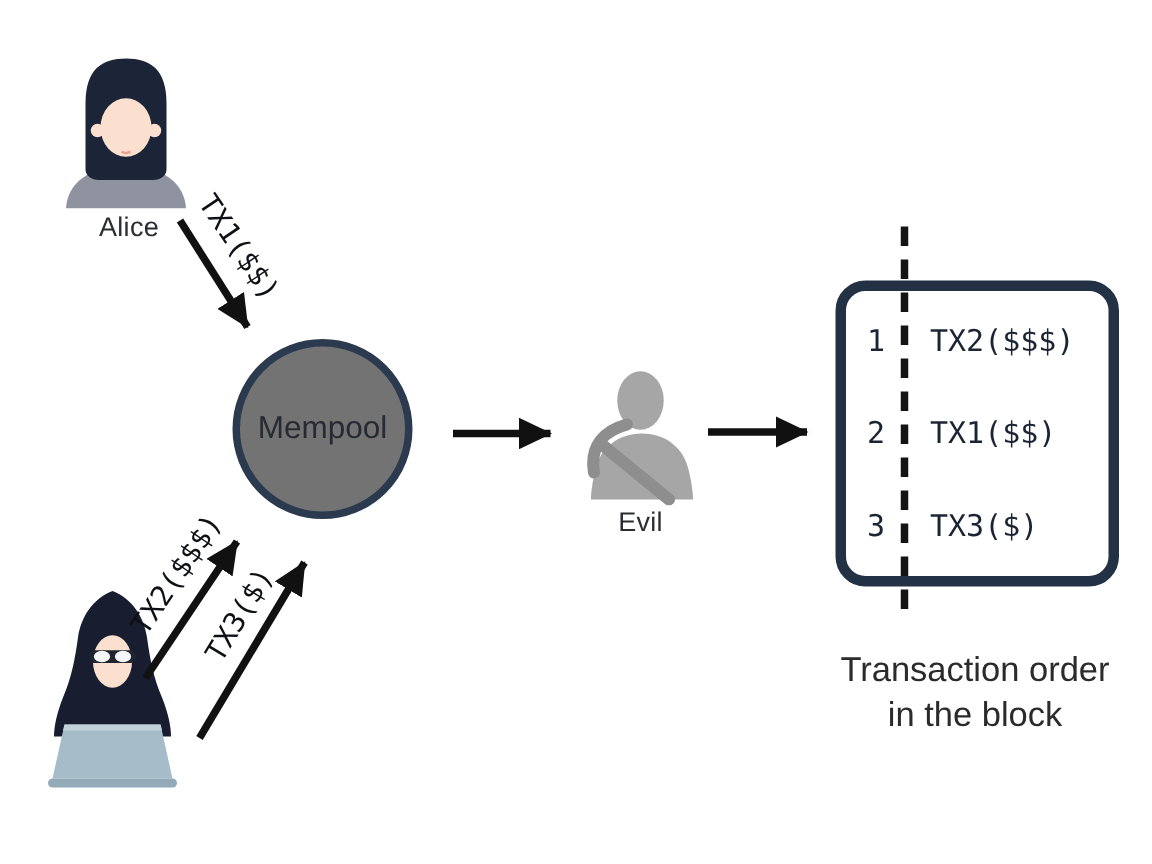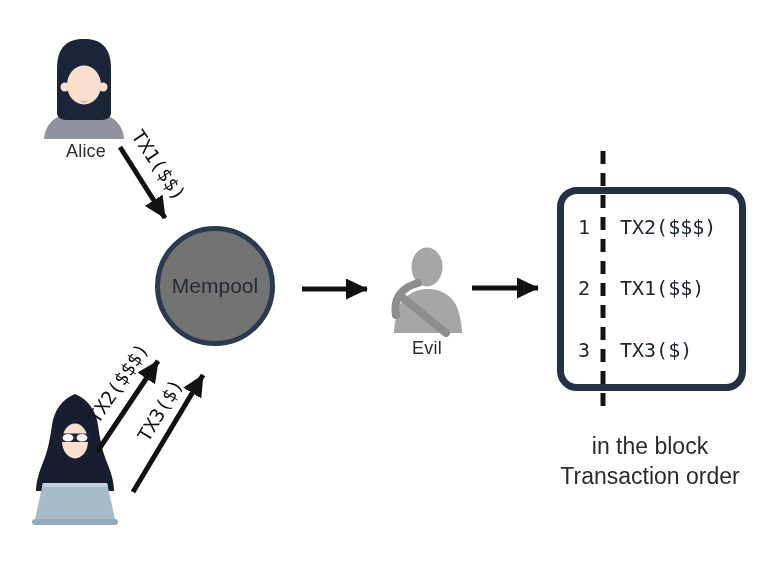--- a/index.html
+++ b/index.html
@@ -101,22 +101,22 @@
     <div class="block-row" style="top:82px;">
       <span class="block-pos">2</span>
       <span class="block-tx">TX1($$)</span>
     </div>
     <div class="block-row" style="top:144px;">
       <span class="block-pos">3</span>
       <span class="block-tx">TX3($)</span>
     </div>
   </div>
   <div class="block-caption">
+    <div>Transaction order</div>
     <div>in the block</div>
-    <div>Transaction order</div>
   </div>
 
   <div class="tx-label" style="left:89px; top:154px; width:140px; transform:rotate(56deg);">TX1($$)</div>
   <div class="tx-label" style="left:43px; top:372px; width:150px; transform:rotate(-56deg);">TX2($$$)</div>
   <div class="tx-label" style="left:100px; top:399px; width:120px; transform:rotate(-59deg);">TX3($)</div>
 
   <svg class="overlay" viewBox="0 0 768 576">
     <defs>
       <marker id="ah" markerWidth="4.6" markerHeight="4.2" refX="4.2" refY="2.1" orient="auto">
         <path d="M0,0 L4.4,2.1 L0,4.2 Z" fill="#111111"></path>

